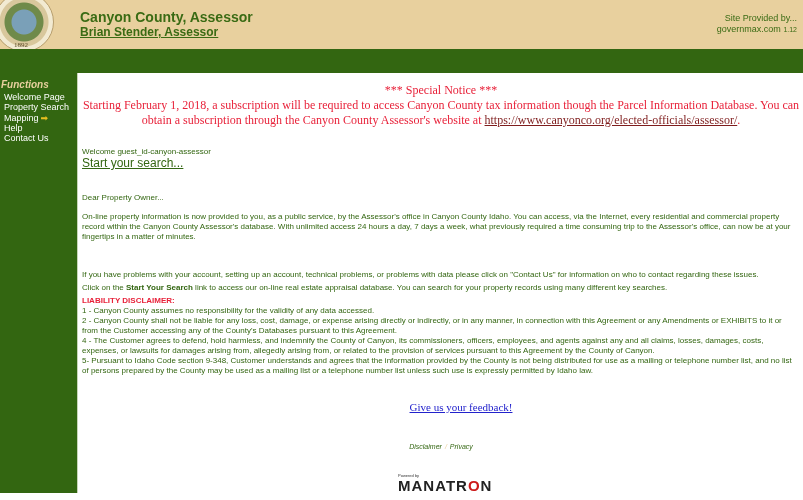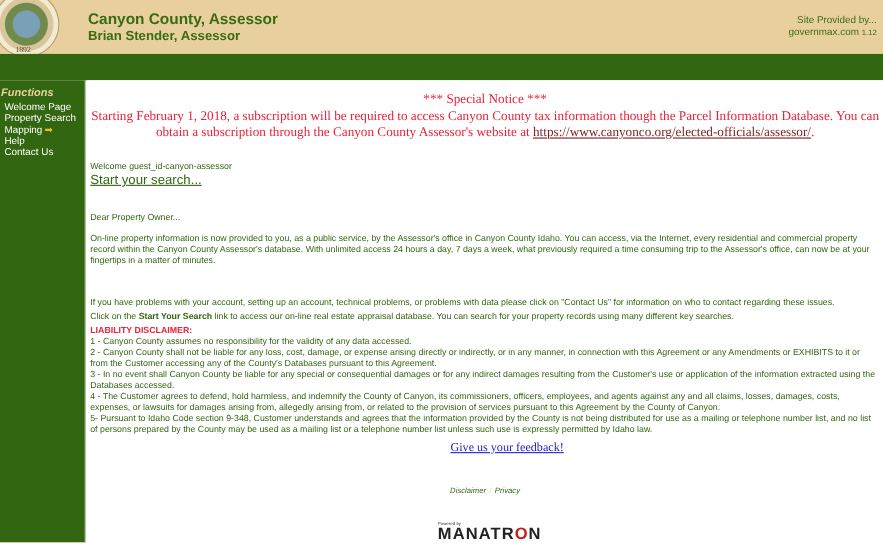--- a/index.html
+++ b/index.html
@@ -13,21 +13,21 @@
     .seal {
       position: absolute; left: -6px; top: -8px; width: 60px; height: 60px; border-radius: 50%;
       background: radial-gradient(circle at 50% 50%, #7aa0b8 0 12px, #6f8a4a 13px 19px, #d8c79c 20px 24px, #f2ead2 25px 29px, #c9b27a 30px);
       border: 1px solid #b8a070;
     }
     .seal-year {
       position: absolute; left: 14px; top: 41px; font-family: "Liberation Serif", serif; font-size: 7px; color: #5a4a2a;
     }
     .title-block { position: absolute; left: 80px; top: 10px; }
     .title-main { font-size: 14px; font-weight: bold; color: #3a6b14; line-height: 15px; }
-    .title-sub { font-size: 12px; font-weight: bold; color: #3a6b14; line-height: 14px; }
+    .title-sub { font-size: 12px; font-weight: bold; color: #3a6b14; line-height: 14px; text-decoration: underline; }
     .provider { position: absolute; right: 6px; top: 13px; text-align: right; font-size: 9px; color: #3a6b14; line-height: 11px; }
     .provider .ver { font-size: 7px; }
 
     .green-band {
       position: absolute; left: 0; top: 49px; width: 803px; height: 24px; background: #336611;
     }
     .sidebar {
       position: absolute; left: 0; top: 73px; width: 78px; height: 420px; background: #336611;
       border-right: 1px solid #c8d4b8;
     }
@@ -106,21 +106,20 @@
 
   <div class="para" style="top:120px;">Dear Property Owner...</div>
   <div class="para" style="top:139px;">On-line property information is now provided to you, as a public service, by the Assessor's office in Canyon County Idaho. You can access, via the Internet, every residential and commercial property record within the Canyon County Assessor's database. With unlimited access 24 hours a day, 7 days a week, what previously required a time consuming trip to the Assessor's office, can now be at your fingertips in a matter of minutes.</div>
   <div class="para" style="top:178px;margin-top:32px;"><span>Click on the </span><b>Start Your Search</b><span> link to access our on-line real estate appraisal database. You can search for your property records using many different key searches.</span></div>
   <div class="para" style="top:197px;">If you have problems with your account, setting up an account, technical problems, or problems with data please click on "Contact Us" for information on who to contact regarding these issues.</div>
 
   <div class="para" style="top:223px;">
     <div class="disclaimer-title">LIABILITY DISCLAIMER:</div>
     <div>1 - Canyon County assumes no responsibility for the validity of any data accessed.</div>
     <div>2 - Canyon County shall not be liable for any loss, cost, damage, or expense arising directly or indirectly, or in any manner, in connection with this Agreement or any Amendments or EXHIBITS to it or from the Customer accessing any of the County's Databases pursuant to this Agreement.</div>
-    <div>3 - In no event shall Canyon County be liable for any special or consequential damages or for any indirect damages resulting from the Customer's use or application of the information extracted using the Databases accessed.</div>
     <div>4 - The Customer agrees to defend, hold harmless, and indemnify the County of Canyon, its commissioners, officers, employees, and agents against any and all claims, losses, damages, costs, expenses, or lawsuits for damages arising from, allegedly arising from, or related to the provision of services pursuant to this Agreement by the County of Canyon.</div>
     <div>5- Pursuant to Idaho Code section 9-348, Customer understands and agrees that the information provided by the County is not being distributed for use as a mailing or telephone number list, and no list of persons prepared by the County may be used as a mailing list or a telephone number list unless such use is expressly permitted by Idaho law.</div>
   </div>
 
   <div class="feedback"><a>Give us your feedback!</a></div>
 
   <div class="footer-links">
     <span>Disclaimer</span><span class="sep">/</span><span>Privacy</span>
   </div>
 

